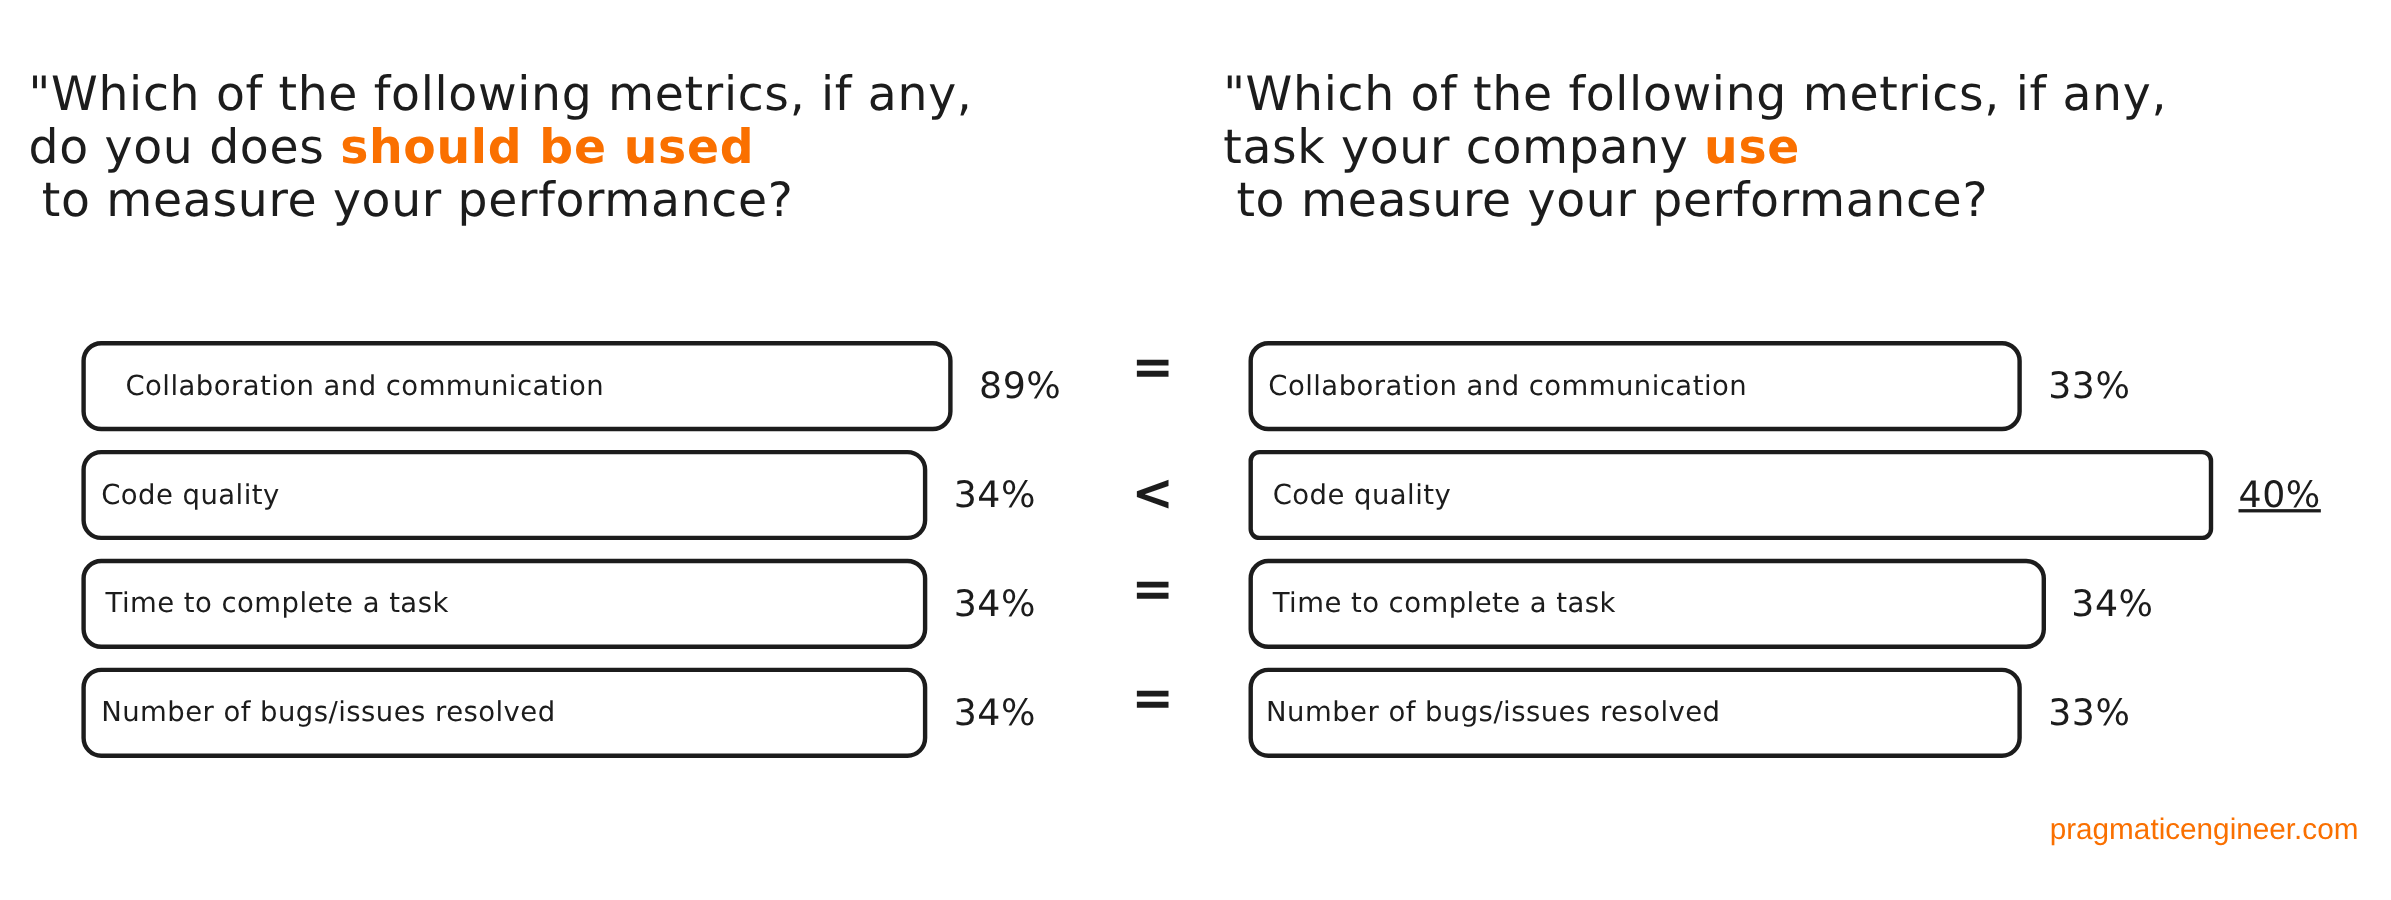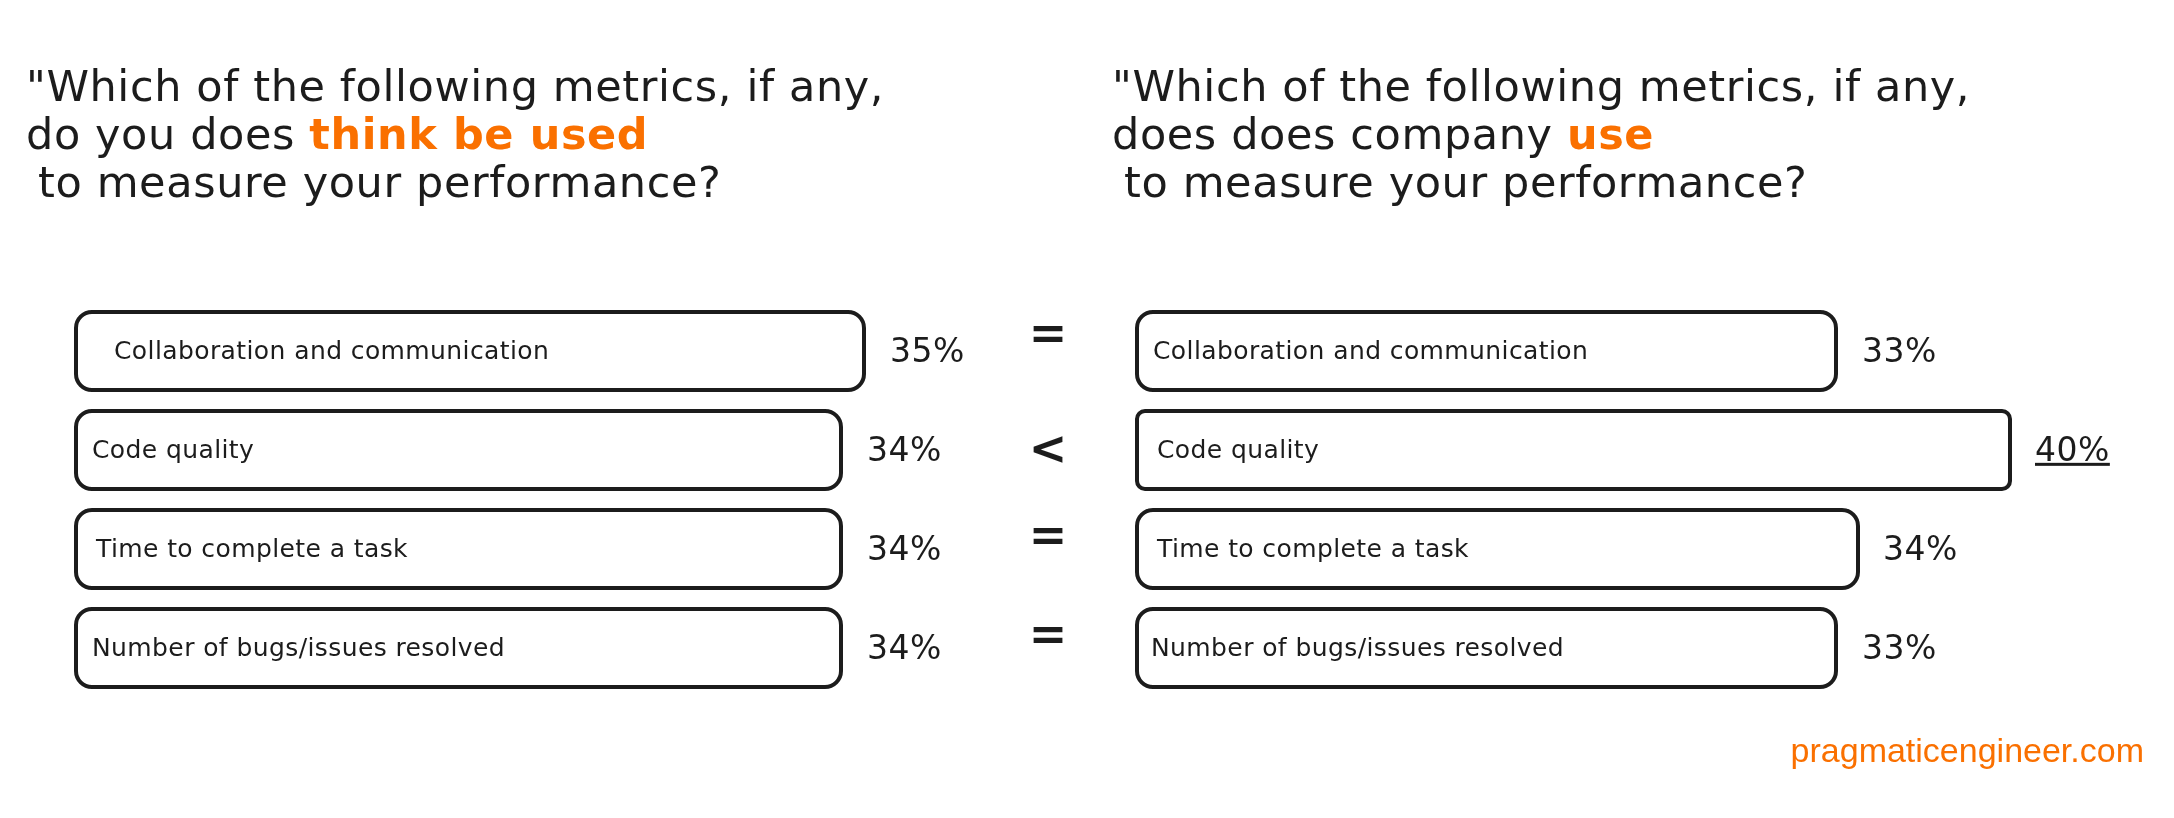--- a/index.html
+++ b/index.html
@@ -94,43 +94,43 @@
     text-align: center;
     width: 60px;
   }
 
   
   #footer-attribution {
     position: absolute;
     right: 30px;
     bottom: 48px;
     font-family: "Liberation Sans", sans-serif;
-    font-size: 34px;
+    font-size: 27px;
     letter-spacing: 0px;
     color: #FA7000;
     white-space: nowrap;
   }
 </style>
 </head>
 <body>
 
 <div class="panel" id="panel-left">
 
   <div class="heading">
     <span class="hline">"Which of the following metrics, if any,</span>
-    <span class="hline"><span>do you does </span><span class="accent">think be used</span></span>
+    <span class="hline"><span>do you does </span><span class="accent">should be used</span></span>
     <span class="hline indent">to measure your performance?</span>
   </div>
 
   <div class="bars">
 
     <div class="bar-row" style="left:74px; top:310px; width:960px;">
       <div class="bar" style="width:792px;"></div>
       <span class="bar-label" style="left:40px;">Collaboration and communication</span>
-      <span class="bar-value" style="left:816px;">35%</span>
+      <span class="bar-value" style="left:816px;">89%</span>
     </div>
 
     <div class="bar-row" style="left:74px; top:409px; width:960px;">
       <div class="bar" style="width:769px;"></div>
       <span class="bar-label" style="left:18px;">Code quality</span>
       <span class="bar-value" style="left:793px;">34%</span>
     </div>
 
     <div class="bar-row" style="left:74px; top:508px; width:960px;">
       <div class="bar" style="width:769px;"></div>
@@ -150,21 +150,21 @@
   <div class="op" style="left:1018px; top:425px;">&lt;</div>
   <div class="op" style="left:1018px; top:512px;">=</div>
   <div class="op" style="left:1018px; top:611px;">=</div>
 
 </div>
 
 <div class="panel" id="panel-right">
 
   <div class="heading">
     <span class="hline">"Which of the following metrics, if any,</span>
-    <span class="hline"><span>does does company </span><span class="accent">use</span></span>
+    <span class="hline"><span>task your company </span><span class="accent">use</span></span>
     <span class="hline indent">to measure your performance?</span>
   </div>
 
   <div class="bars">
 
     <div class="bar-row" style="left:35px; top:310px; width:1010px;">
       <div class="bar" style="width:703px;"></div>
       <span class="bar-label" style="left:18px;">Collaboration and communication</span>
       <span class="bar-value" style="left:727px;">33%</span>
     </div>

